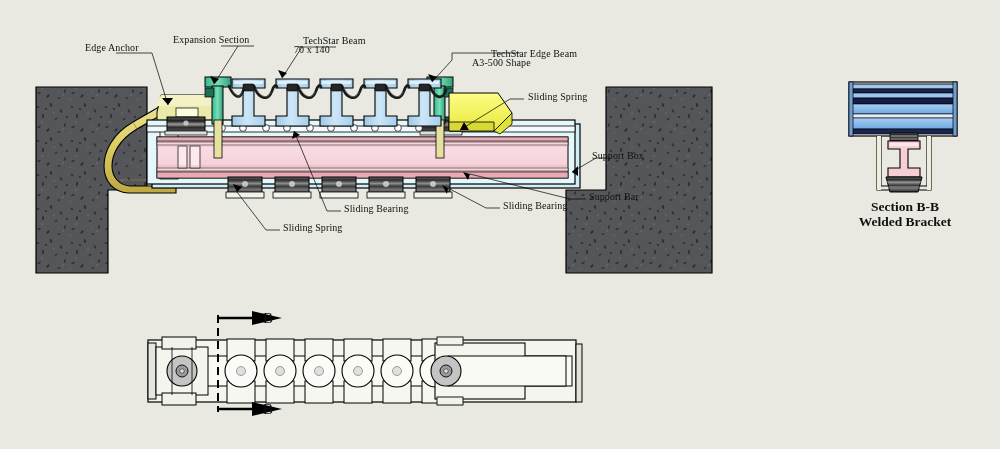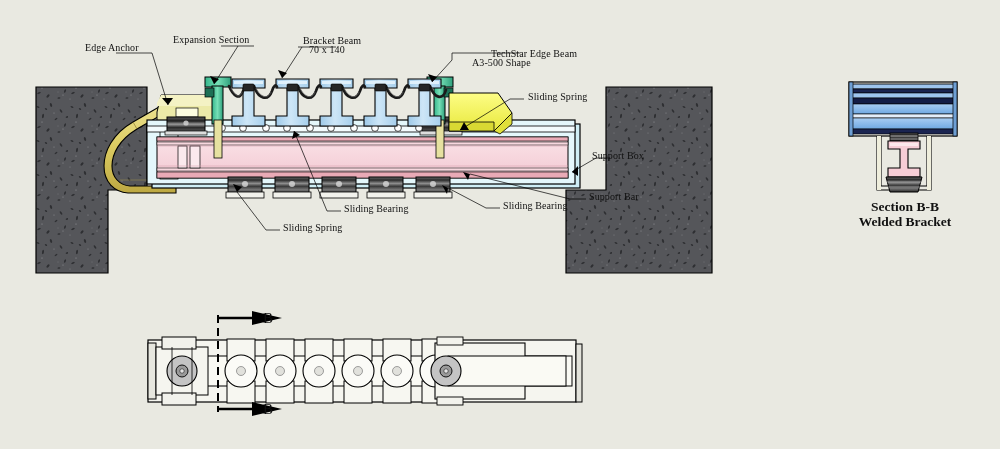--- a/index.html
+++ b/index.html
@@ -453,22 +453,22 @@
       <line x1="218" y1="409" x2="252" y2="409" stroke="#000" stroke-width="2.4"></line>
       <polygon points="252,402 252,416 282,409" fill="#000"></polygon>
     </g>
   </g>
 </svg>
 
 <div class="lbl" style="left:85px;top:43px;">Edge Anchor</div>
 
 <div class="lbl" style="left:173px;top:35px;">Expansion Section</div>
 
-<div class="lbl" style="left:303px;top:36px;">Bracket Beam</div>
-<div class="lbl" style="left:309px;top:45px;">70 x 140</div>
+<div class="lbl" style="left:303px;top:36px;">TechStar Beam</div>
+<div class="lbl" style="left:294px;top:45px;">70 x 140</div>
 
 <div class="lbl" style="left:459px;top:49px;margin-left:32px;">TechStar Edge Beam</div>
 <div class="lbl" style="left:472px;top:58px;">A3-500 Shape</div>
 
 <div class="lbl" style="left:528px;top:92px;">Sliding Spring</div>
 
 <div class="lbl" style="left:592px;top:151px;">Support Box</div>
 
 <div class="lbl" style="left:589px;top:192px;">Support Bar</div>
 

